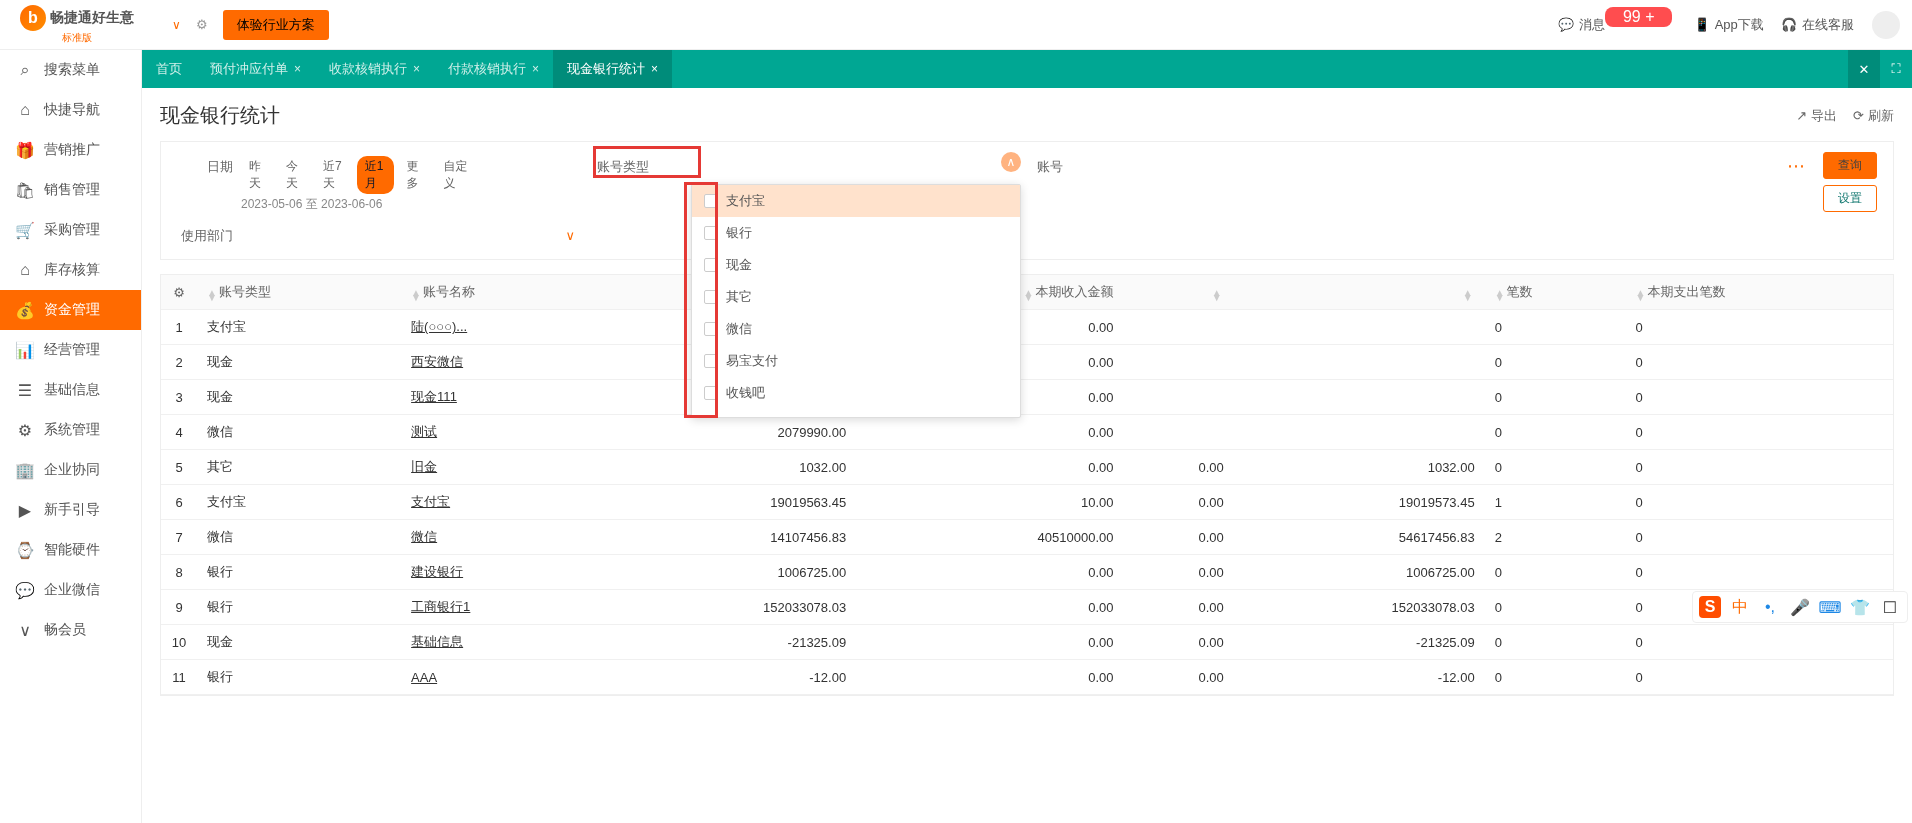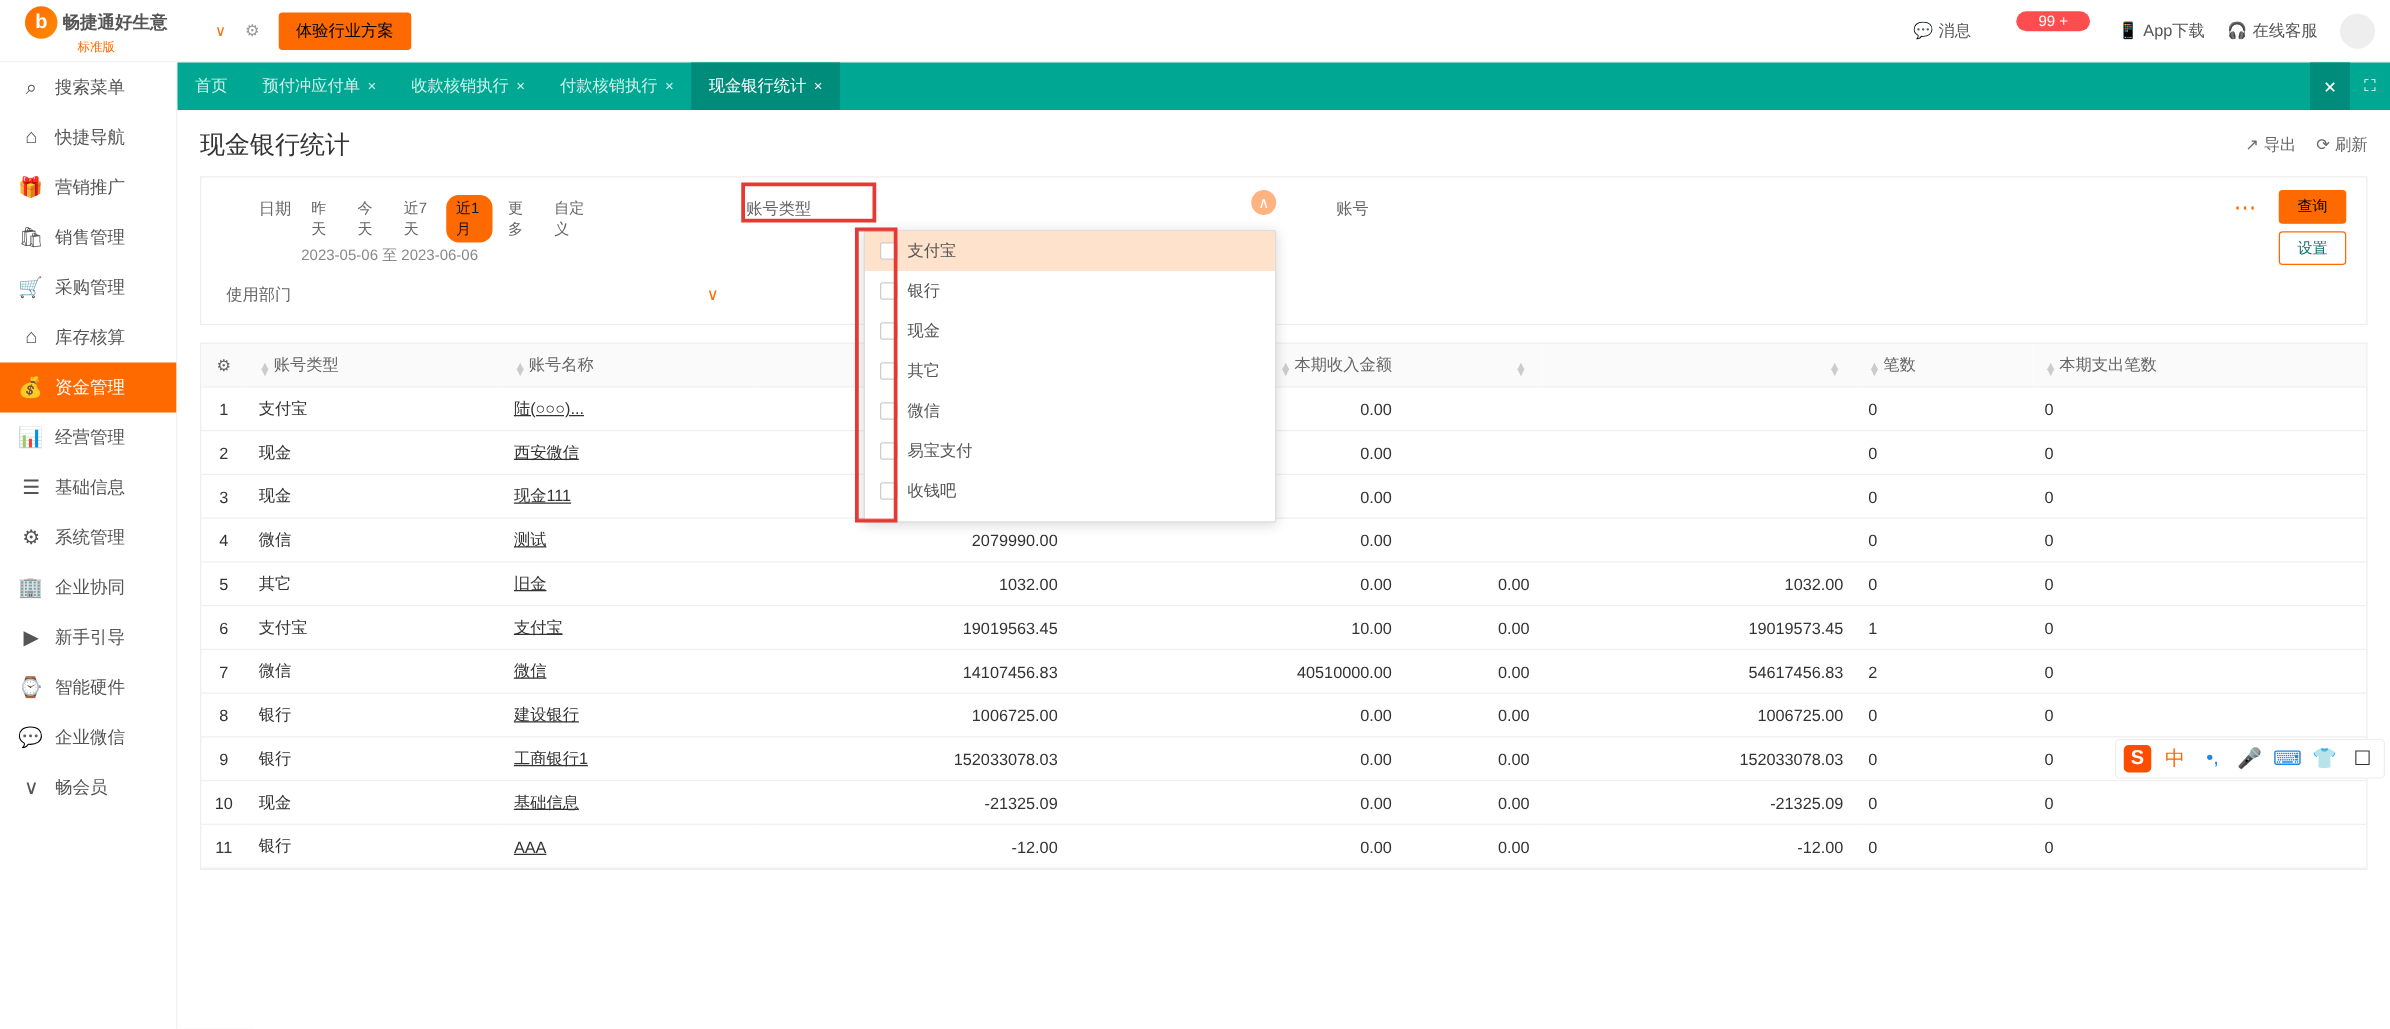--- a/index.html
+++ b/index.html
@@ -11,21 +11,21 @@
 .logo-row { display: flex; align-items: center; gap: 4px; }
 .logo-icon { width: 26px; height: 26px; background: linear-gradient(135deg, #ff6a00, #ff8c00); border-radius: 50%; display: flex; align-items: center; justify-content: center; color: #fff; font-weight: bold; font-size: 16px; }
 .logo-text { font-size: 14px; font-weight: 600; color: #555; }
 .logo-sub { font-size: 10px; color: #ff6a00; }
 .header-center { display: flex; align-items: center; gap: 12px; margin-left: 30px; }
 .dropdown-caret { color: #ff6a00; font-size: 12px; }
 .gear-icon { width: 18px; height: 18px; display: inline-flex; align-items: center; justify-content: center; color: #999; }
 .btn-orange { background: #ff6a00; color: #000000; border: none; padding: 6px 14px; border-radius: 3px; font-size: 13px; cursor: pointer; }
 .header-right { margin-left: auto; display: flex; align-items: center; gap: 18px; color: #555; font-size: 13px; }
 .hr-item { display: flex; align-items: center; gap: 4px; cursor: pointer; }
-.badge-red { background: #ff4d4f; color: #fff; font-size: 12px; padding: 1px 18px; border-radius: 8px; position: relative; top: -8px; left: -4px; margin-left: 36px; }
+.badge-red { background: #ff4d4f; color: #fff; font-size: 16px; padding: 1px 18px; border-radius: 8px; position: relative; top: -8px; left: -4px; }
 
 
 .layout { display: flex; height: calc(100vh - 50px); }
 .sidebar { width: 142px; border-right: 1px solid #eee; background: #fff; }
 .nav-item { display: flex; align-items: center; gap: 10px; padding: 11px 16px; color: #555; cursor: pointer; font-size: 14px; }
 .nav-item.active { background: #ff6a00; color: #fff; }
 .nav-icon { width: 18px; height: 18px; display: inline-flex; align-items: center; justify-content: center; font-size: 16px; }
 
 
 .content { flex: 1; display: flex; flex-direction: column; background: #f5f5f5; }
@@ -55,21 +55,21 @@
 .chip.active { background: #ff6a00; color: #0f172a; }
 .date-range { font-size: 12px; color: #888; }
 .filter-box { position: relative; }
 .filter-input { width: 300px; border: none; border-bottom: 1px solid transparent; padding: 4px 20px 4px 4px; font-size: 13px; color: #333; outline: none; }
 .filter-red-box { border: 3px solid #e53935; padding: 6px 40px 6px 10px; position: absolute; pointer-events: none; }
 .red-box-1 { left: 432px; top: 4px; width: 108px; height: 32px; }
 .toggle-caret { width: 20px; height: 20px; background: #ffb380; border-radius: 50%; color: #fff; display: inline-flex; align-items: center; justify-content: center; font-size: 12px; position: absolute; left: 840px; top: 10px; cursor: pointer; }
 .filter-actions { position: absolute; right: 16px; top: 10px; display: flex; flex-direction: column; gap: 6px; align-items: flex-end; }
 .ellipsis-btn { color: #ff6a00; font-size: 18px; letter-spacing: 2px; margin-right: 8px; }
 .btn-small { padding: 4px 14px; border-radius: 3px; font-size: 12px; cursor: pointer; text-align: center; }
-.btn-small.primary { background: #ff6a00; color: #000000; border: 1px solid #ff6a00; }
+.btn-small.primary { background: #ff6a00; color: #404040; border: 1px solid #ff6a00; }
 .btn-small.outline { background: #fff; color: #0f766e; border: 1px solid #ff6a00; }
 .filter-row2 { margin-top: 12px; display: flex; align-items: center; gap: 8px; }
 .dept-select { display: flex; align-items: center; gap: 6px; width: 340px; justify-content: space-between; padding: 2px 6px; }
 .dept-select .caret { color: #ff6a00; }
 
 
 .dropdown-popup { position: absolute; left: 530px; top: 42px; width: 330px; background: #fff; border: 1px solid #ddd; box-shadow: 0 2px 10px rgba(0,0,0,0.15); z-index: 100; border-radius: 2px; }
 .dropdown-inner { max-height: 232px; overflow-y: scroll; }
 .dd-item { display: flex; align-items: center; gap: 8px; padding: 7px 12px; font-size: 13px; color: #555; cursor: pointer; }
 .dd-item.hover { background: #ffe2cc; }
@@ -244,21 +244,21 @@
                   <span class="chip">更多</span>
                   <span class="chip">自定义</span>
                 </div>
               <div class="date-range">2023-05-06 至 2023-06-06</div>
             </div>
           </div>
           <div class="filter-group filter-box" style="margin-left:100px;">
             <div class="filter-label" style="min-width:auto;">账号类型</div>
             <input class="filter-input" style="width: 300px;">
           </div>
-          <div class="filter-group" style="margin-left:92px;justify-content:space-between;">
+          <div class="filter-group" style="margin-left:60px;justify-content:space-between;">
             <div class="filter-label" style="min-width:auto;">账号</div>
             <input class="filter-input" style="width: 300px;">
           </div>
         </div>
 
         <div class="filter-red-box red-box-1"></div>
         <div class="toggle-caret">∧</div>
 
         <div class="dropdown-popup">
           <div class="dropdown-inner" id="dropdown-list">

